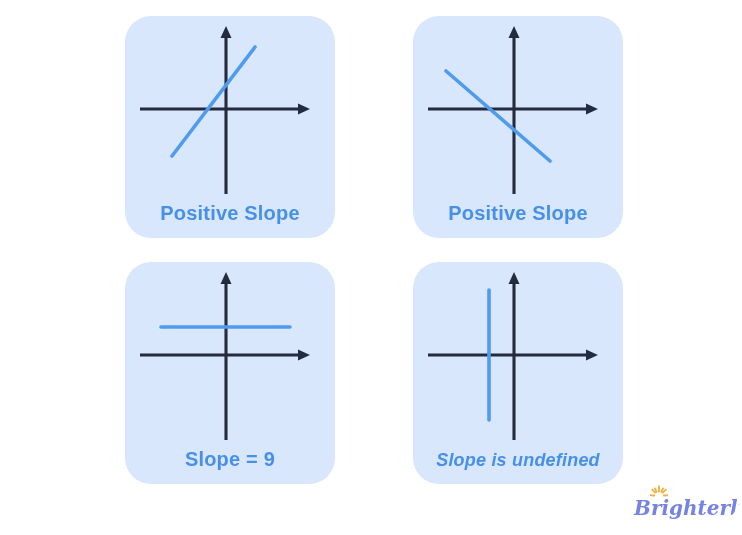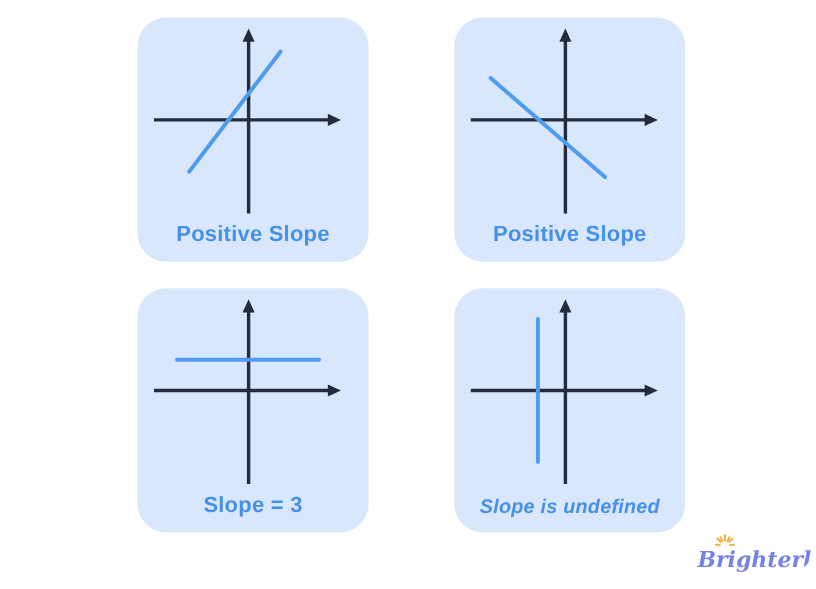--- a/index.html
+++ b/index.html
@@ -112,21 +112,21 @@
   </div>
 
   <div class="panel p2">
     <svg class="graph" viewBox="0 0 210 190" aria-hidden="true">
       <line data-role="x-axis" x1="15" y1="93" x2="179" y2="93"></line>
       <line data-role="y-axis" x1="101" y1="16" x2="101" y2="178"></line>
       <polygon data-role="y-arrow" points="101,10 95.5,22 106.5,22"></polygon>
       <polygon data-role="x-arrow" points="185,93 173,87.5 173,98.5"></polygon>
       <line data-role="slope" x1="36" y1="65" x2="165" y2="65"></line>
     </svg>
-    <div class="label">Slope = 3</div>
+    <div class="label">Slope = 9</div>
   </div>
 
   <div class="panel p3 small-label">
     <svg class="graph" viewBox="0 0 210 190" aria-hidden="true">
       <line data-role="x-axis" x1="15" y1="93" x2="179" y2="93"></line>
       <line data-role="y-axis" x1="101" y1="16" x2="101" y2="178"></line>
       <polygon data-role="y-arrow" points="101,10 95.5,22 106.5,22"></polygon>
       <polygon data-role="x-arrow" points="185,93 173,87.5 173,98.5"></polygon>
       <line data-role="slope" x1="76" y1="28" x2="76" y2="158"></line>
     </svg>

